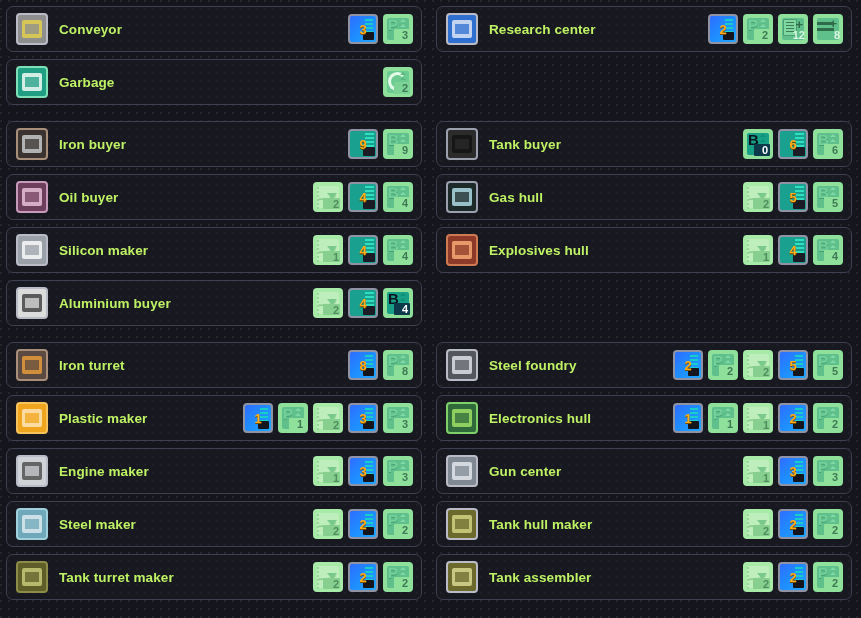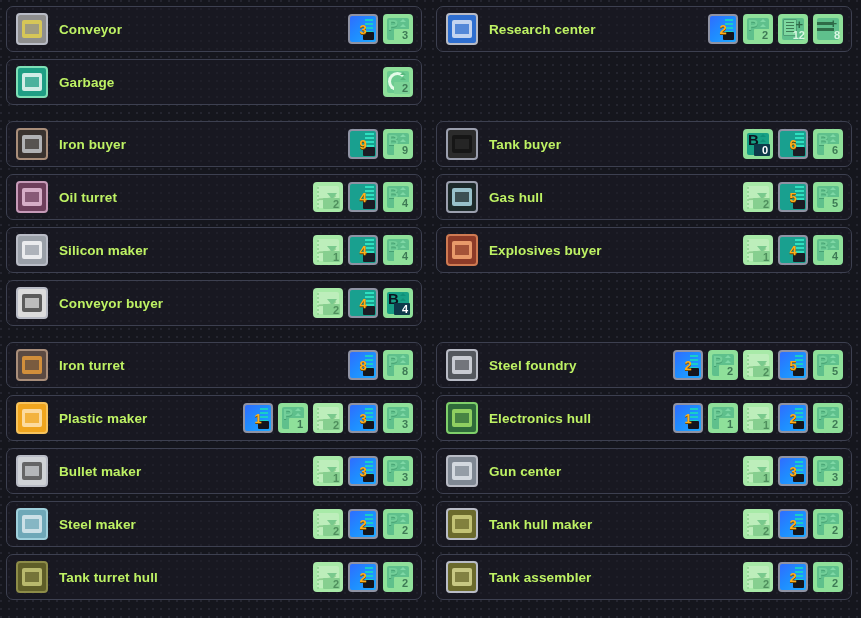--- a/index.html
+++ b/index.html
@@ -277,21 +277,21 @@
             </div>
           </div>
         </div>
       </div>
       <div class="row">
         <div class="card">
           <div class="tile" style="background: rgb(110, 63, 92); border-color: rgb(198, 154, 184);">
             <i style="inset: 5px 4px; border-radius: 2px; background: rgb(240, 201, 226); opacity: 0.8;"></i>
             <i style="left: 7px; top: 9px; width: 14px; height: 10px; background: rgb(110, 63, 92); opacity: 0.75;"></i>
           </div>
-          <div class="label">Oil turret</div>
+          <div class="label">Oil buyer</div>
           <div class="badges">
             <div class="badge b-flask">
               <span class="inner"></span>
               <span class="ticks"></span>
               <span class="curve"></span>
               <span class="funnel"></span>
               <span class="pool"></span>
               <span class="val">2</span>
             </div>
             <div class="badge b-teal">
@@ -375,21 +375,21 @@
               </span>
               <span class="val">4</span>
             </div>
           </div>
         </div>
         <div class="card">
           <div class="tile" style="background: rgb(141, 59, 40); border-color: rgb(207, 122, 82);">
             <i style="inset: 5px 4px; border-radius: 2px; background: rgb(255, 178, 122); opacity: 0.8;"></i>
             <i style="left: 7px; top: 9px; width: 14px; height: 10px; background: rgb(141, 59, 40); opacity: 0.75;"></i>
           </div>
-          <div class="label">Explosives buyer</div>
+          <div class="label">Explosives hull</div>
           <div class="badges">
             <div class="badge b-flask">
               <span class="inner"></span>
               <span class="ticks"></span>
               <span class="curve"></span>
               <span class="funnel"></span>
               <span class="pool"></span>
               <span class="val">1</span>
             </div>
             <div class="badge b-teal">
@@ -409,21 +409,21 @@
             </div>
           </div>
         </div>
       </div>
       <div class="row">
         <div class="card">
           <div class="tile" style="background: rgb(220, 220, 220); border-color: rgb(185, 188, 198);">
             <i style="inset: 5px 4px; border-radius: 2px; background: rgb(59, 59, 59); opacity: 0.8;"></i>
             <i style="left: 7px; top: 9px; width: 14px; height: 10px; background: rgb(220, 220, 220); opacity: 0.75;"></i>
           </div>
-          <div class="label">Conveyor buyer</div>
+          <div class="label">Aluminium buyer</div>
           <div class="badges">
             <div class="badge b-flask">
               <span class="inner"></span>
               <span class="ticks"></span>
               <span class="curve"></span>
               <span class="funnel"></span>
               <span class="pool"></span>
               <span class="val">2</span>
             </div>
             <div class="badge b-teal">
@@ -615,21 +615,21 @@
             </div>
           </div>
         </div>
       </div>
       <div class="row">
         <div class="card">
           <div class="tile" style="background: rgb(207, 210, 214); border-color: rgb(185, 188, 198);">
             <i style="inset: 5px 4px; border-radius: 2px; background: rgb(74, 74, 74); opacity: 0.8;"></i>
             <i style="left: 7px; top: 9px; width: 14px; height: 10px; background: rgb(207, 210, 214); opacity: 0.75;"></i>
           </div>
-          <div class="label">Bullet maker</div>
+          <div class="label">Engine maker</div>
           <div class="badges">
             <div class="badge b-flask">
               <span class="inner"></span>
               <span class="ticks"></span>
               <span class="curve"></span>
               <span class="funnel"></span>
               <span class="pool"></span>
               <span class="val">1</span>
             </div>
             <div class="badge b-blue">
@@ -747,21 +747,21 @@
             </div>
           </div>
         </div>
       </div>
       <div class="row">
         <div class="card">
           <div class="tile" style="background: rgb(95, 94, 40); border-color: rgb(141, 140, 72);">
             <i style="inset: 5px 4px; border-radius: 2px; background: rgb(207, 207, 126); opacity: 0.8;"></i>
             <i style="left: 7px; top: 9px; width: 14px; height: 10px; background: rgb(95, 94, 40); opacity: 0.75;"></i>
           </div>
-          <div class="label">Tank turret hull</div>
+          <div class="label">Tank turret maker</div>
           <div class="badges">
             <div class="badge b-flask">
               <span class="inner"></span>
               <span class="ticks"></span>
               <span class="curve"></span>
               <span class="funnel"></span>
               <span class="pool"></span>
               <span class="val">2</span>
             </div>
             <div class="badge b-blue">

